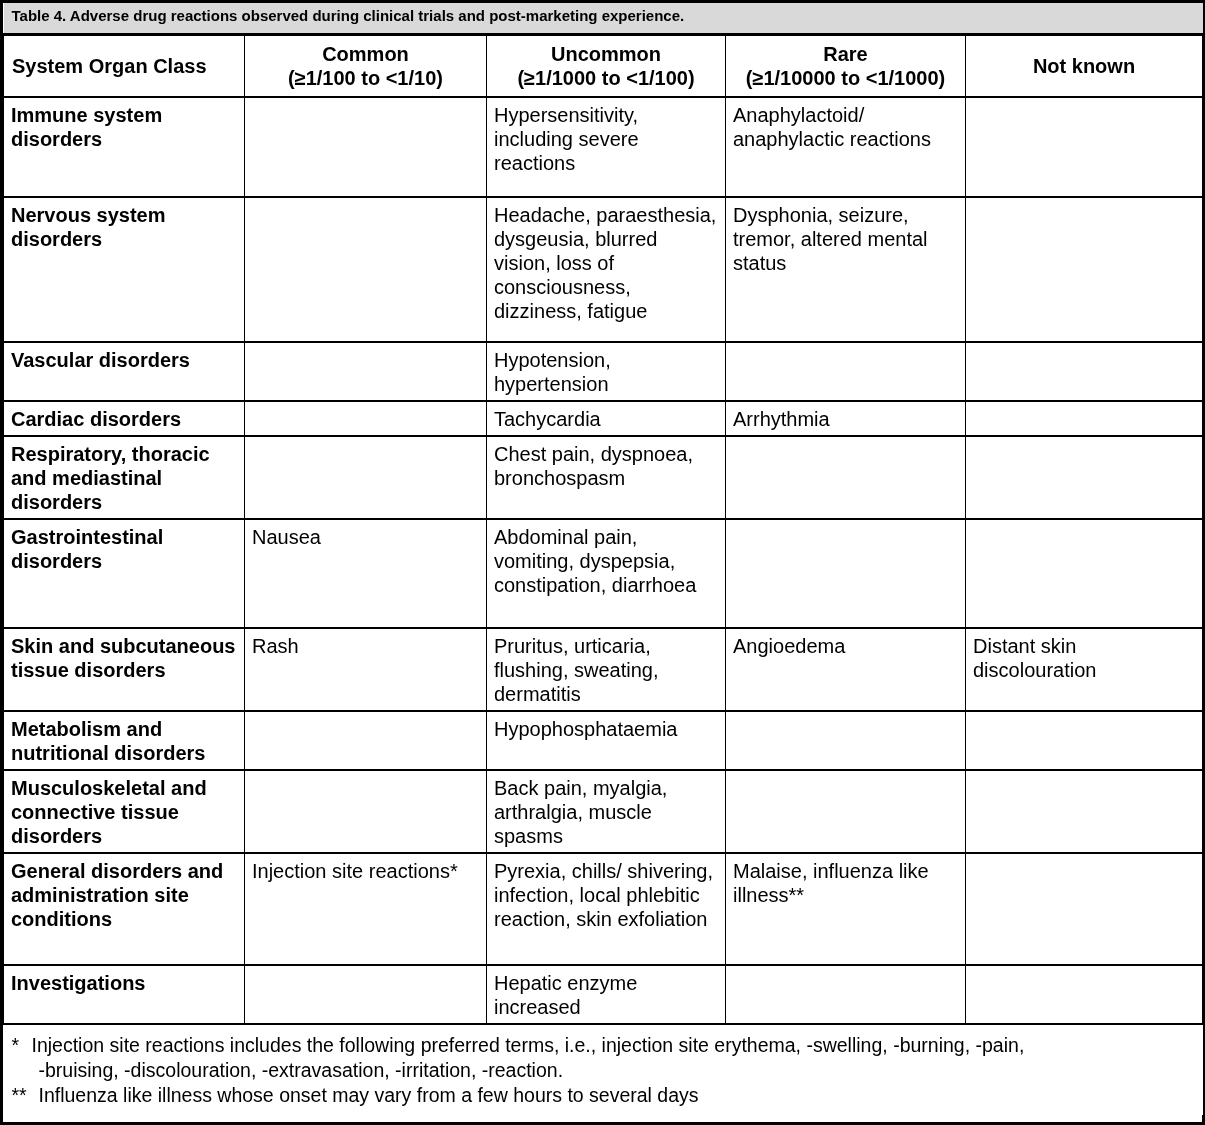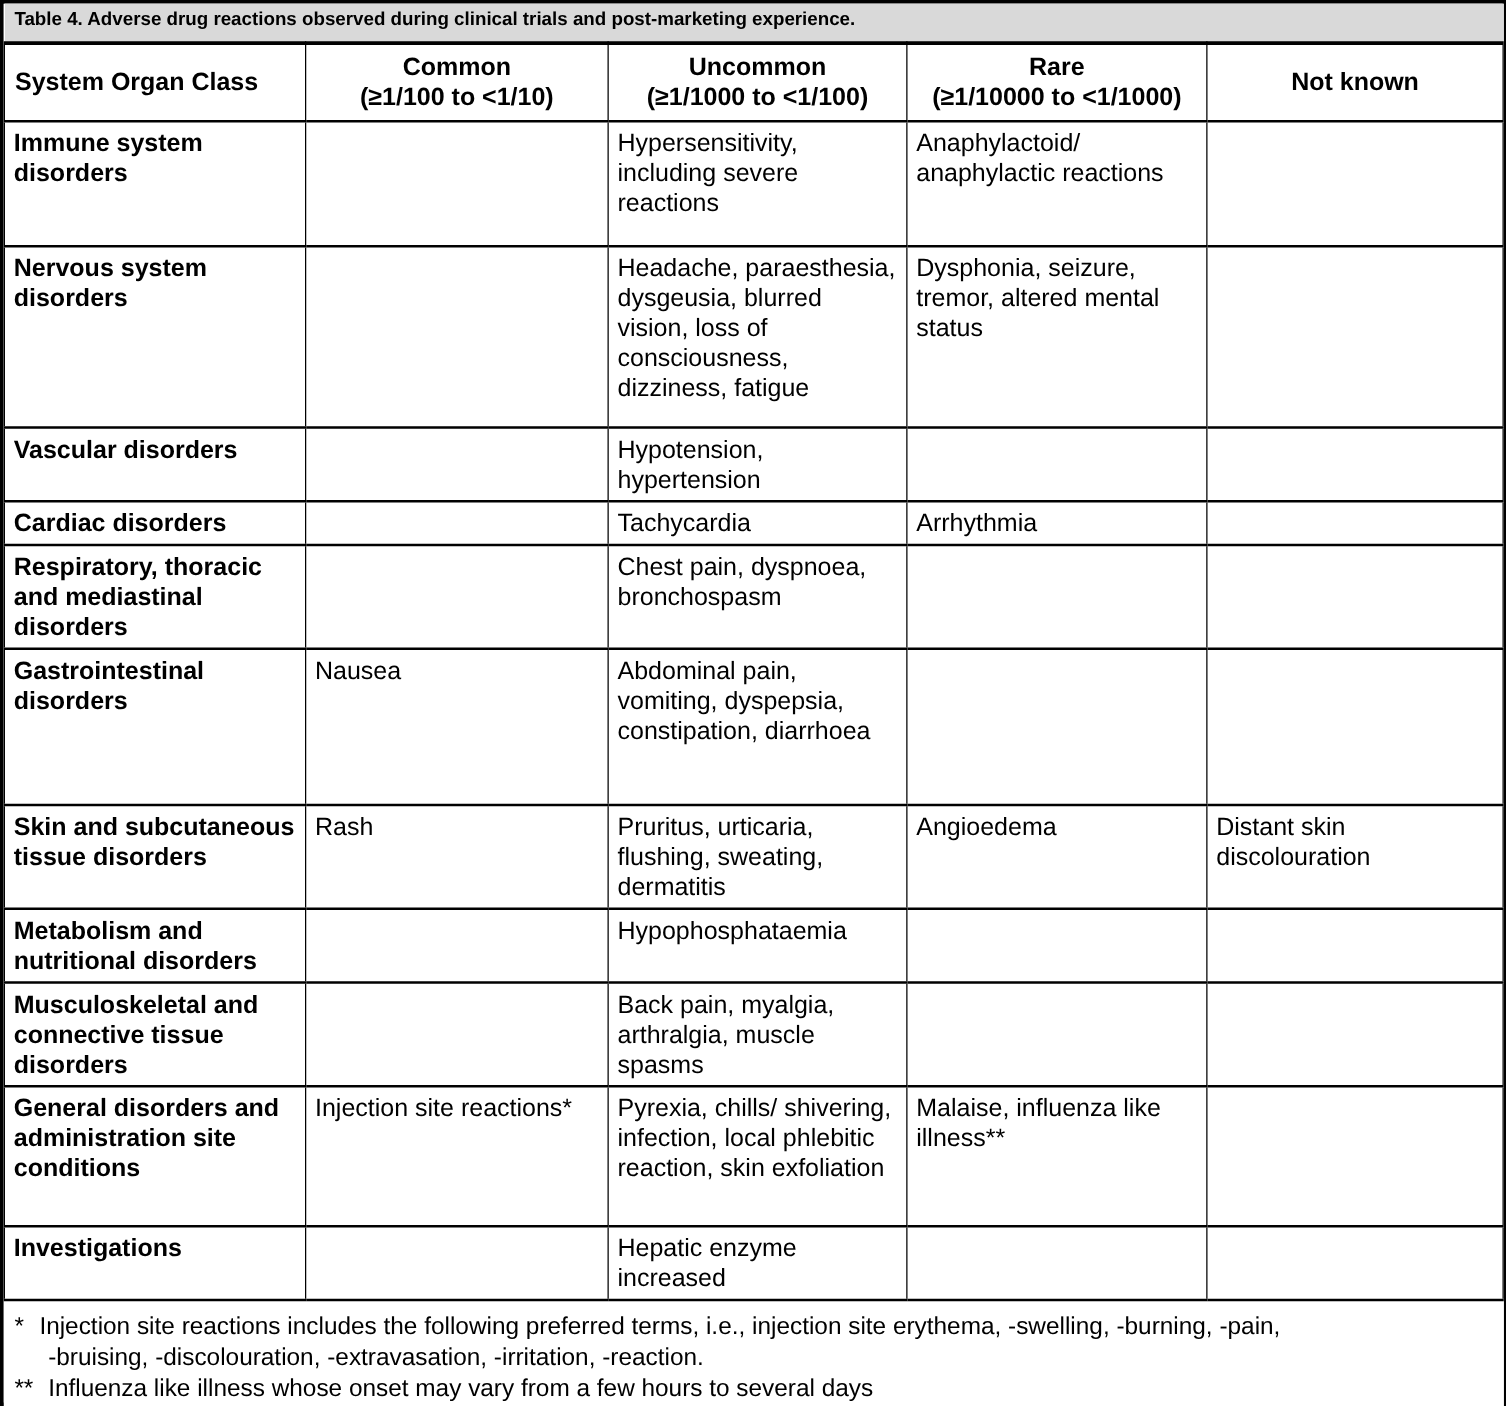--- a/index.html
+++ b/index.html
@@ -180,21 +180,21 @@
       </tr>
 
       <tr class="data-row" style="height:83px">
         <td class="soc">Respiratory, thoracic and mediastinal disorders</td>
         <td class="cell"></td>
         <td class="cell">Chest pain, dyspnoea, bronchospasm</td>
         <td class="cell"></td>
         <td class="cell"></td>
       </tr>
 
-      <tr class="data-row" style="height:125px">
+      <tr class="data-row" style="height:109px">
         <td class="soc">Gastrointestinal disorders</td>
         <td class="cell">Nausea</td>
         <td class="cell">Abdominal pain, vomiting, dyspepsia, constipation, diarrhoea</td>
         <td class="cell"></td>
         <td class="cell"></td>
       </tr>
 
       <tr class="data-row" style="height:72px">
         <td class="soc">Skin and subcutaneous tissue disorders</td>
         <td class="cell">Rash</td>

